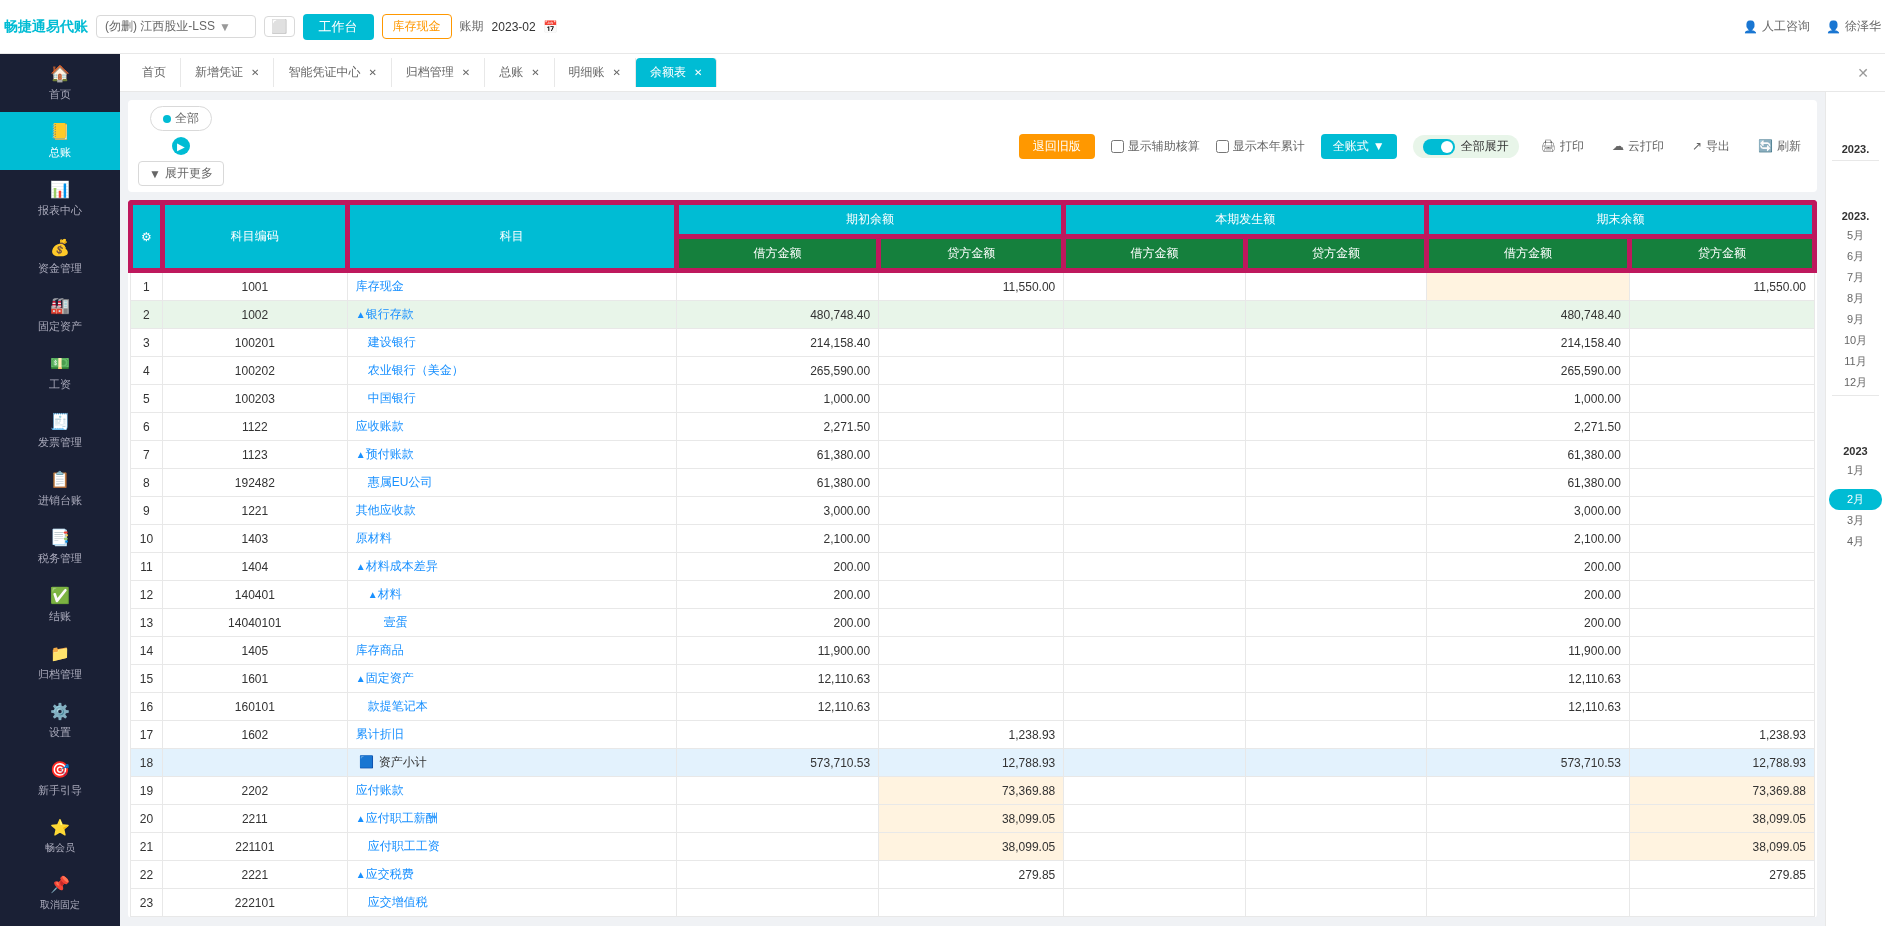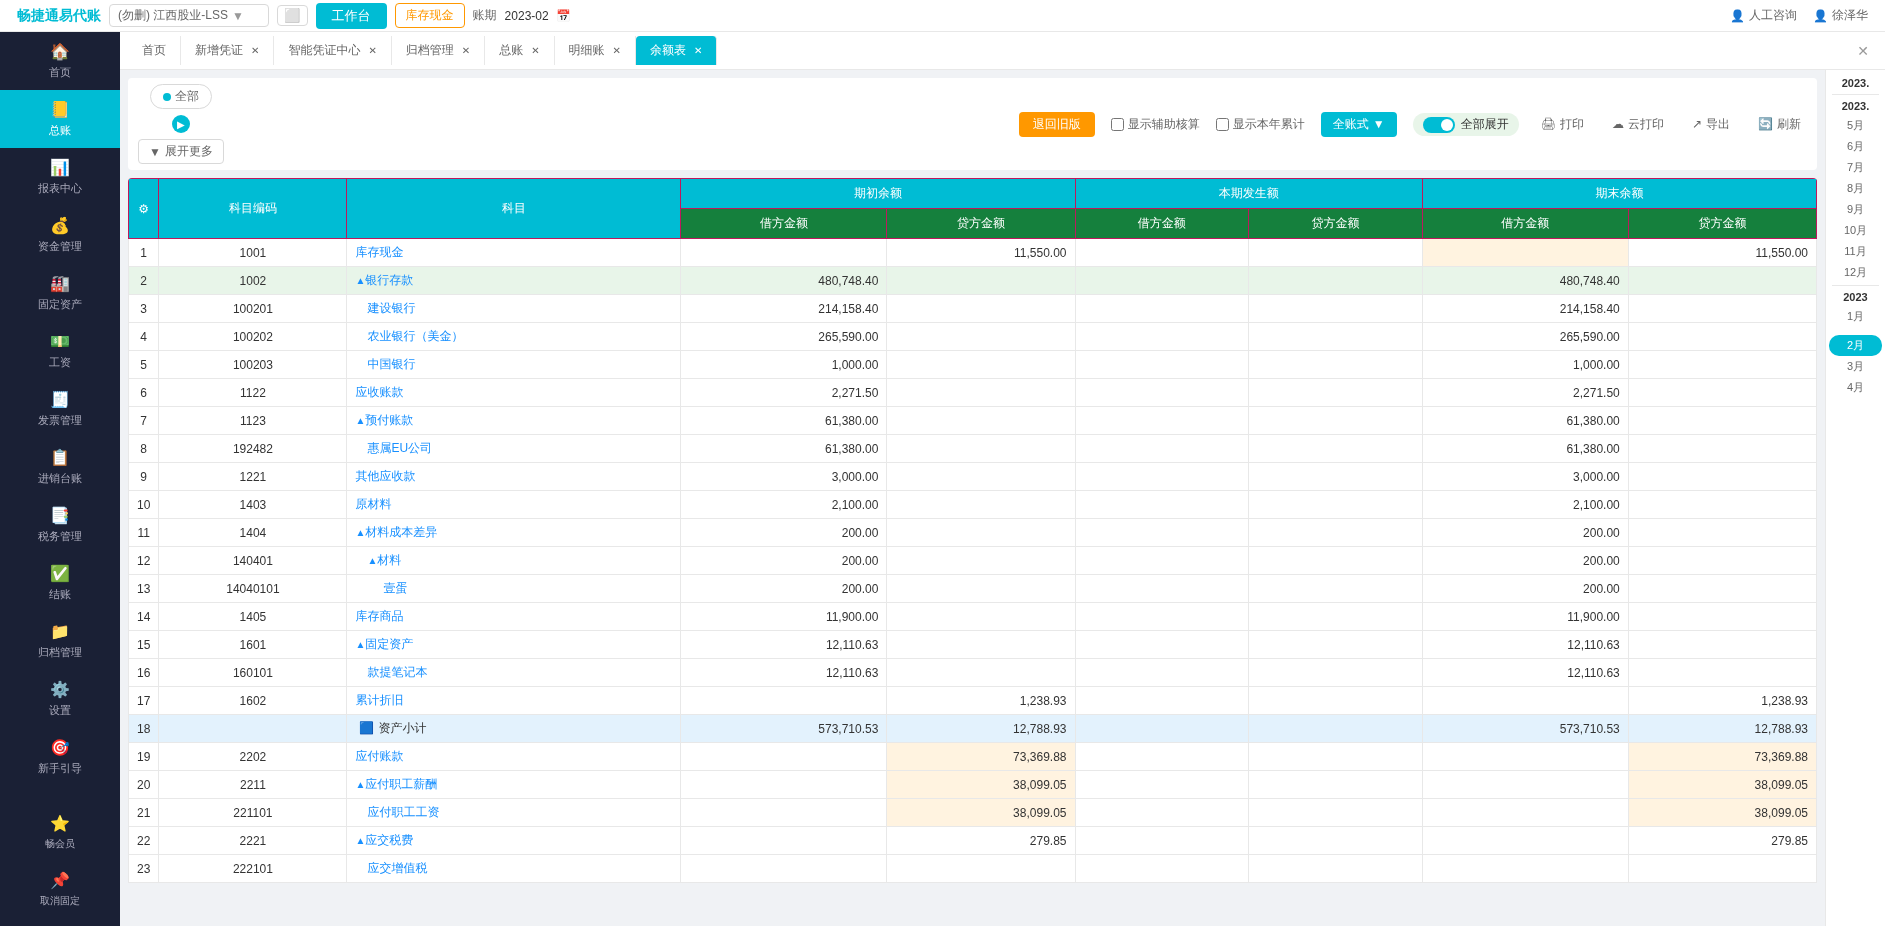--- a/index.html
+++ b/index.html
@@ -2,21 +2,21 @@
 <html><head>
   <meta charset="utf-8">
   <style>
     * { box-sizing: border-box; margin: 0; padding: 0; }
     body { font-family: 'Microsoft YaHei', Arial, sans-serif; font-size: 12px; background: #f0f2f5; color: #333; overflow: hidden; }
 
     
     .app-container { display: flex; flex-direction: column; height: 926px; width: 1885px; }
 
     
-    .top-bar { height: 32px; background: #fff; display: flex; align-items: center; padding: 0 17px; border-bottom: 1px solid #e8e8e8; gap: 8px; }
+    .top-bar { height: 54px; background: #fff; display: flex; align-items: center; padding: 0 4px; border-bottom: 1px solid #e8e8e8; gap: 8px; }
     .app-logo { font-size: 14px; font-weight: bold; color: #00bcd4; white-space: nowrap; }
     .company-selector { display: flex; align-items: center; gap: 4px; border: 1px solid #d9d9d9; border-radius: 4px; padding: 2px 8px; cursor: pointer; font-size: 12px; color: #666; min-width: 160px; }
     .company-selector .arrow { color: #999; }
     .copy-btn { border: 1px solid #d9d9d9; border-radius: 4px; padding: 2px 6px; cursor: pointer; background: #fff; }
     .workbench-btn { background: #00bcd4; color: #fff; border: none; border-radius: 4px; padding: 4px 16px; cursor: pointer; font-size: 13px; }
     .switch-btn { border: 1px solid #ff9800; color: #ff9800; border-radius: 4px; padding: 3px 10px; cursor: pointer; background: #fff; font-size: 12px; }
     .period-label { font-size: 12px; color: #666; }
     .period-value { font-size: 12px; color: #333; }
     .top-bar-right { margin-left: auto; display: flex; align-items: center; gap: 16px; font-size: 12px; color: #666; }
     .user-service { display: flex; align-items: center; gap: 4px; cursor: pointer; }
@@ -61,36 +61,36 @@
     .checkbox-label { display: flex; align-items: center; gap: 4px; font-size: 12px; color: #666; cursor: pointer; }
     .format-btn { background: #00bcd4; color: #fff; border: none; border-radius: 4px; padding: 4px 12px; cursor: pointer; font-size: 12px; display: flex; align-items: center; gap: 4px; }
     .toggle-group { display: flex; align-items: flex-end; gap: 6px; font-size: 12px; background: #e8f5e9; border-radius: 16px; padding: 3px 10px; }
     .toggle-switch { width: 32px; height: 16px; background: #00bcd4; border-radius: 8px; position: relative; cursor: pointer; }
     .toggle-switch::after { content: ''; position: absolute; right: 2px; top: 2px; width: 12px; height: 12px; background: #fff; border-radius: 50%; }
     .action-btn { display: flex; align-items: center; gap: 4px; font-size: 12px; color: #666; cursor: pointer; padding: 3px 6px; }
 
     
     .data-table-wrapper { flex: 1; overflow: auto; border-radius: 4px; }
     .data-table { width: 100%; border-collapse: collapse; background: #fff; }
-    .data-table th { background: #00bcd4; color: #fff; padding: 6px 8px; text-align: center; font-size: 12px; font-weight: normal; border: 1px solid #be185d; white-space: nowrap; }
+    .data-table th { background: #00bcd4; color: #fff; padding: 6px 8px; text-align: center; font-size: 12px; font-weight: normal; border: 5px solid #be185d; white-space: nowrap; }
     .data-table th.sub-header { background: #15803d; }
     .data-table td { padding: 5px 8px; border: 1px solid #e8e8e8; font-size: 12px; text-align: center; white-space: nowrap; }
     .data-table td.text-left { text-align: left; }
     .data-table td.text-right { text-align: right; }
     .row-highlight { background: #e8f5e9 !important; }
     .row-highlight td { background: #e8f5e9 !important; }
     .row-subtotal td { background: #e3f2fd !important; }
     .settings-col { width: 30px; }
     .link-text { color: #1890ff; cursor: pointer; text-decoration: none; }
     .indent-1 { padding-left: 20px !important; }
     .indent-2 { padding-left: 36px !important; }
 
     
     .right-sidebar { width: 60px; background: #fff; border-left: 1px solid #e8e8e8; display: flex; flex-direction: column; align-items: center; padding: 4px 0; font-size: 11px; color: #666; overflow-y: auto; }
-    .timeline-year { font-weight: bold; color: #333; padding: 3px 0; }
+    .timeline-year { font-weight: bold; color: #333; padding: 3px 0; margin-top: 44px; }
     .timeline-month { padding: 3px 8px; cursor: pointer; border-radius: 10px; width: 90%; text-align: center; }
     .timeline-month.active { background: #00bcd4; color: #fff; margin-top: 8px; }
     .timeline-divider { width: 80%; height: 1px; background: #e8e8e8; margin: 2px 0; }
     
     .collapse-icon { color: #1890ff; font-size: 10px; cursor: pointer; }
     
     .num-col { color: #333; }
   </style>
 </head>
 <body>

